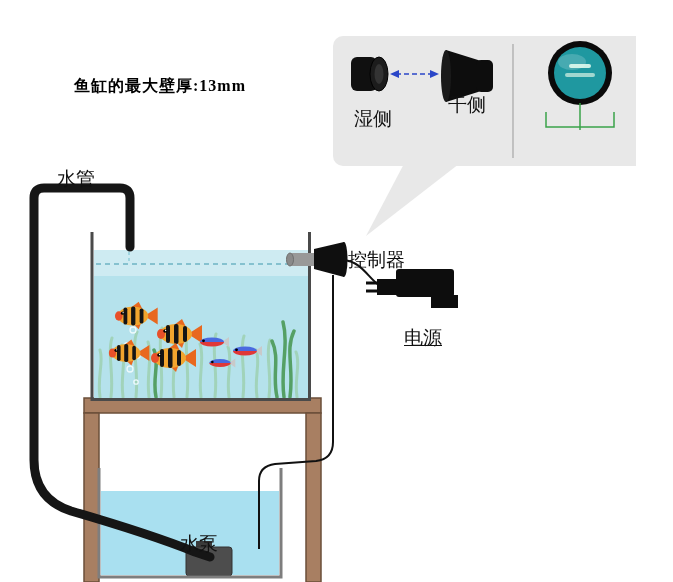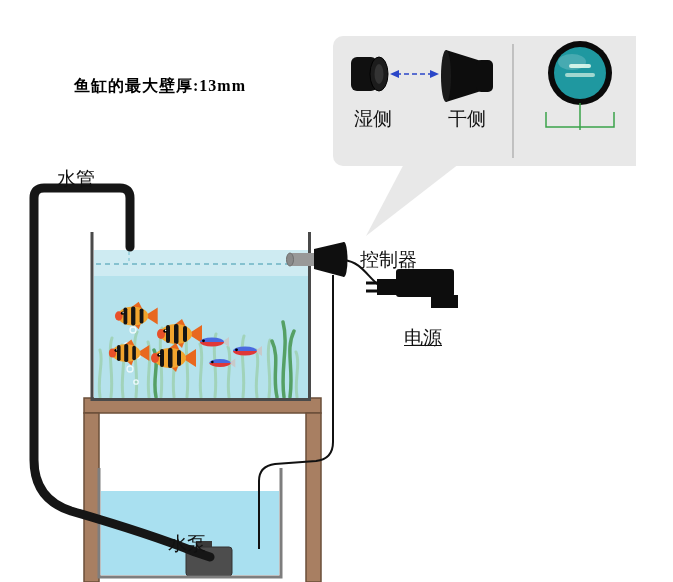--- a/index.html
+++ b/index.html
@@ -5,24 +5,24 @@
   html,body{margin:0;padding:0;background:#fff;}
   #stage{position:relative;width:636px;height:582px;background:#ffffff;overflow:hidden;
          font-family:"Liberation Sans",sans-serif;}
   #scene{position:absolute;left:0;top:0;}
   .lbl{position:absolute;font-size:19px;color:#111;white-space:nowrap;
        font-family:"Liberation Sans",sans-serif;}
   .title{position:absolute;left:74px;top:76px;font-family:"Liberation Serif",serif;
          font-weight:bold;font-size:16px;color:#000;letter-spacing:1px;}
   .lbl-water-pipe{left:57px;top:166px;}
   .lbl-wet{left:354px;top:106px;}
-  .lbl-dry{left:448px;top:106px;}
-  .lbl-controller{left:360px;top:247px;}
+  .lbl-dry{left:448px;top:92px;}
+  .lbl-controller{left:348px;top:247px;}
   .lbl-power{left:404px;top:325px;text-decoration:underline;}
-  .lbl-pump{left:168px;top:531px;}
+  .lbl-pump{left:180px;top:531px;}
 </style>
 </head>
 <body>
 
 <div id="stage">
 
   <svg id="scene" width="673" height="582" viewBox="0 0 673 582">
 
     <defs>
       <g id="barb">

